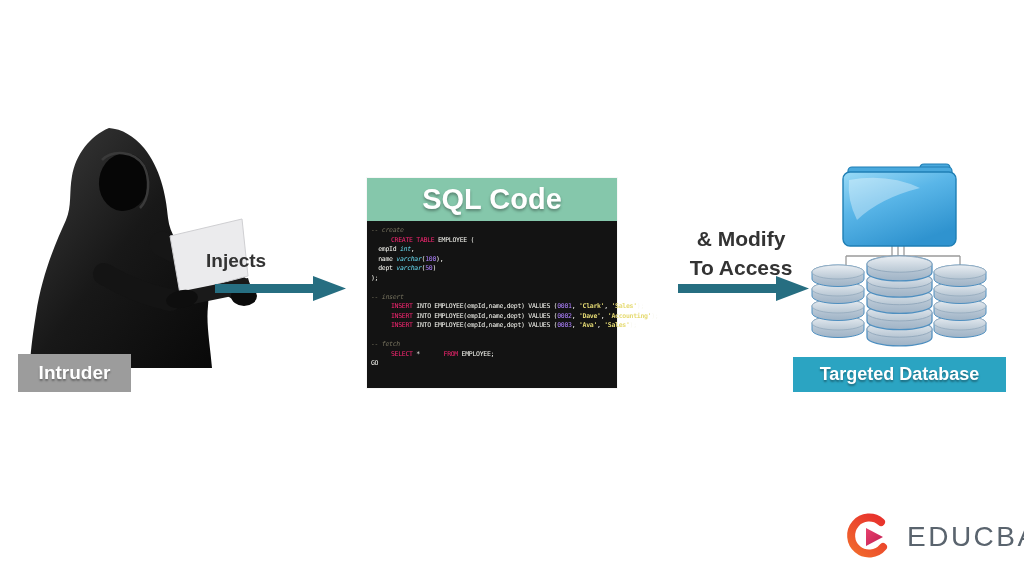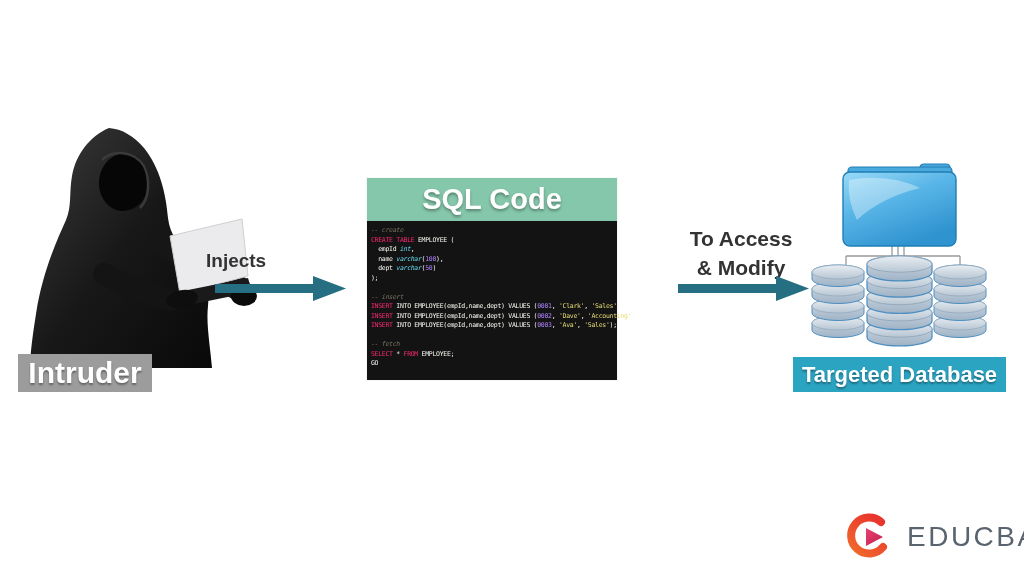--- a/index.html
+++ b/index.html
@@ -8,52 +8,52 @@
     font-family:"Liberation Sans",sans-serif;
     position:relative;overflow:hidden;
   }
   .canvas{position:absolute;inset:0;}
   .abs{position:absolute;}
   .banner{
     position:absolute;color:#fff;font-weight:bold;text-align:center;
     text-shadow:0 2px 2px rgba(0,0,0,.35);
   }
   .intruder-label{
-    left:18px;top:354px;width:134px;height:38px;line-height:38px;
-    font-size:30px;background:var(--intruder_label_gray,#9c9c9c);
+    left:18px;top:354px;width:113px;height:38px;line-height:38px;
+    font-size:19px;background:var(--intruder_label_gray,#9c9c9c);
   }
   .db-label{
     left:793px;top:357px;width:213px;height:35px;line-height:35px;
-    font-size:22px;background:var(--db_label_teal,#2ba4c2);
+    font-size:18px;background:var(--db_label_teal,#2ba4c2);
   }
   .injects{
     position:absolute;left:206px;top:250px;width:100px;text-align:left;
     font-size:19px;font-weight:bold;color:#333;
   }
   .access{
     position:absolute;left:678px;top:224px;width:126px;text-align:center;
     font-size:21px;font-weight:bold;color:#333;line-height:29px;
   }
   .sqlbox{position:absolute;left:367px;top:178px;width:250px;box-shadow:0 0 0 1px rgba(0,0,0,0.03);}
   .sqlhead{
     height:43px;background:var(--sql_header_green,#85c7ab);color:#fff;
     font-size:29px;font-weight:bold;text-align:center;line-height:43px;
     text-shadow:0 2px 3px rgba(0,0,0,.35);
   }
   .code{
     background:var(--code_bg,#131313);
-    padding:5px 3px 11px 4px;min-height:140px;
+    padding:5px 3px 19px 4px;min-height:140px;
     font-family:"DejaVu Sans Mono",monospace;
     font-size:6.5px;letter-spacing:-0.3px;line-height:9.5px;
     color:var(--plain,#f8f8f2);white-space:pre;
   }
-  .tok-kw{color:var(--kw,#f92672);}
+  .tok-kw{color:var(--kw,#f92672);margin-left:20px;}
   .tok-type{color:var(--type,#66d9ef);font-style:italic;}
   .tok-num{color:var(--num,#ae81ff);}
-  .tok-str{color:var(--str,#e6db74);}
+  .tok-str{color:var(--str,#e6db74);font-weight:bold;}
   .tok-comment{color:var(--comment,#77735f);font-style:italic;}
   .tok-emph{font-weight:normal;}
   .logo{
     position:absolute;left:846px;top:511px;display:flex;align-items:center;gap:9px;
   }
   .logo-text{
     font-size:28px;color:var(--logo_text_gray,#5a646e);letter-spacing:2.5px;
   }
 </style>
 </head>
@@ -89,22 +89,22 @@
   <svg class="abs" style="left:215px;top:273px" width="132" height="31" viewBox="0 0 132 31">
     <polygon points="0,11 98,11 98,3 131,15.5 98,28 98,20 0,20" fill="var(--arrow_teal,#266e81)"></polygon>
   </svg>
 
   <div class="sqlbox">
     <div class="sqlhead">SQL Code</div>
     <div class="code"><div><span class="tok-comment">-- create</span></div><div><span class="tok-kw">CREATE TABLE</span><span class="tok-plain"> </span><span class="tok-emph">EMPLOYEE</span><span class="tok-plain"> (</span></div><div><span class="tok-plain">  empId </span><span class="tok-type">int</span><span class="tok-plain">,</span></div><div><span class="tok-plain">  name </span><span class="tok-type">varchar</span><span class="tok-plain">(</span><span class="tok-num">100</span><span class="tok-plain">),</span></div><div><span class="tok-plain">  dept </span><span class="tok-type">varchar</span><span class="tok-plain">(</span><span class="tok-num">50</span><span class="tok-plain">)</span></div><div><span class="tok-plain">);</span></div><div>&nbsp;</div><div><span class="tok-comment">-- insert</span></div><div><span class="tok-kw">INSERT</span><span class="tok-plain"> INTO EMPLOYEE(empId,name,dept) VALUES (</span><span class="tok-num">0001</span><span class="tok-plain">, </span><span class="tok-str">'Clark'</span><span class="tok-plain">, </span><span class="tok-str">'Sales'</span><span class="tok-plain">);</span></div><div><span class="tok-kw">INSERT</span><span class="tok-plain"> INTO EMPLOYEE(empId,name,dept) VALUES (</span><span class="tok-num">0002</span><span class="tok-plain">, </span><span class="tok-str">'Dave'</span><span class="tok-plain">, </span><span class="tok-str">'Accounting'</span><span class="tok-plain">);</span></div><div><span class="tok-kw">INSERT</span><span class="tok-plain"> INTO EMPLOYEE(empId,name,dept) VALUES (</span><span class="tok-num">0003</span><span class="tok-plain">, </span><span class="tok-str">'Ava'</span><span class="tok-plain">, </span><span class="tok-str">'Sales'</span><span class="tok-plain">);</span></div><div>&nbsp;</div><div><span class="tok-comment">-- fetch</span></div><div><span class="tok-kw">SELECT</span><span class="tok-plain"> * </span><span class="tok-kw">FROM</span><span class="tok-plain"> EMPLOYEE;</span></div><div><span class="tok-plain">GO</span></div></div>
   </div>
 
   <div class="access">
+    <div>&amp; Modify</div>
     <div>To Access</div>
-    <div>&amp; Modify</div>
   </div>
   <svg class="abs" style="left:678px;top:273px" width="132" height="31" viewBox="0 0 132 31">
     <polygon points="0,11 98,11 98,3 131,15.5 98,28 98,20 0,20" fill="var(--arrow_teal,#266e81)"></polygon>
   </svg>
 
   <svg class="abs" style="left:788px;top:158px" width="222" height="200" viewBox="0 0 222 200">
     <defs>
       <linearGradient id="foldG" x1="0" y1="0" x2="0.55" y2="1">
         <stop offset="0" stop-color="#9adbf7"></stop>
         <stop offset="0.45" stop-color="#5ab6e8"></stop>

